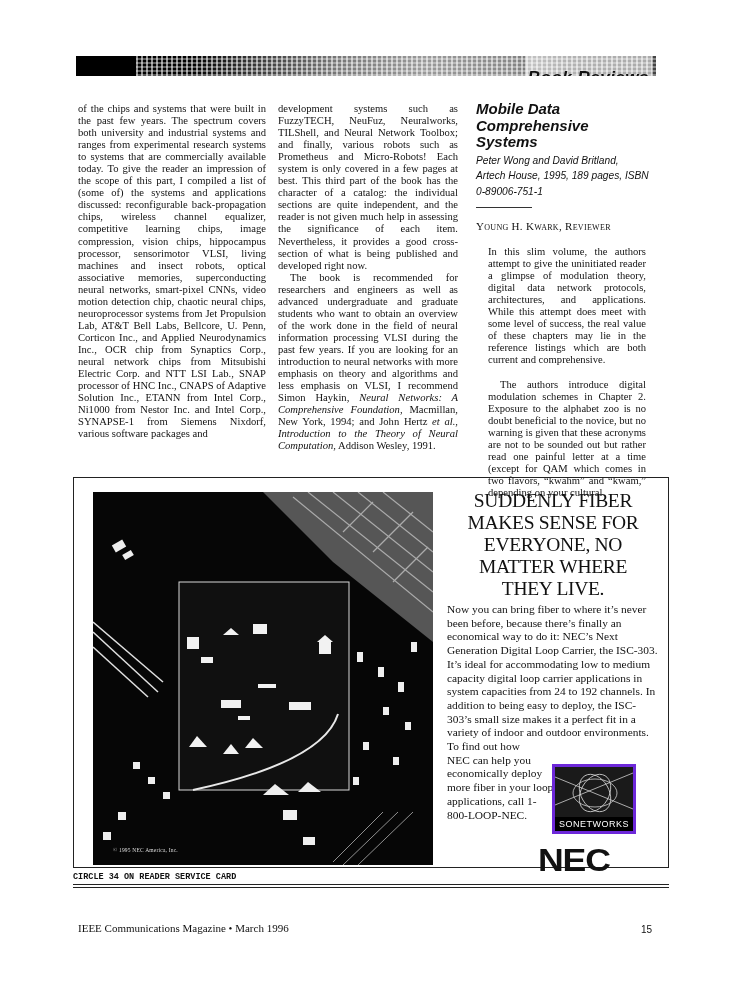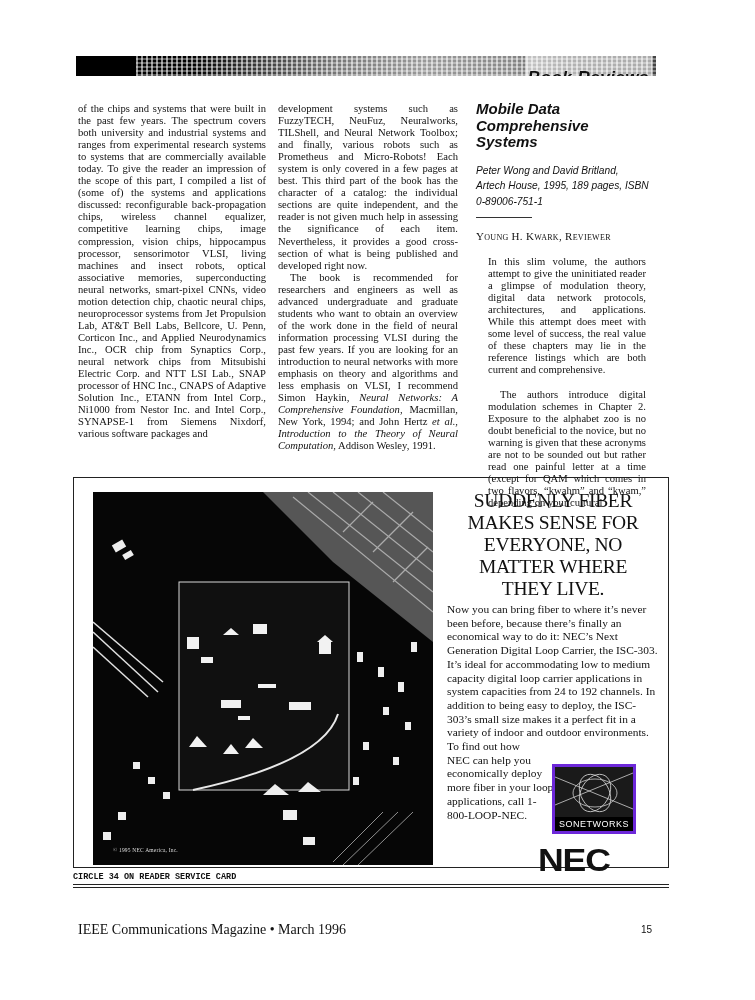--- a/index.html
+++ b/index.html
@@ -30,21 +30,21 @@
       font-size: 10.6px; line-height: 12.05px; text-align: justify; hyphens: manual; }
     .col p { margin: 0; }
     .col p.indent { text-indent: 12px; }
     .col-1 { left: 78px; width: 188px; }
     .col-2 { left: 278px; width: 180px; }
     .col-3 { left: 476px; width: 182px; top: 101px; }
 
     .book-title { font-family: "Liberation Sans", "DejaVu Sans", sans-serif; font-size: 15px;
       font-weight: bold; font-style: italic; line-height: 16.5px; margin: 0; text-align: left; }
     .book-meta { font-family: "Liberation Sans", "DejaVu Sans", sans-serif; font-size: 10.2px;
-      font-style: italic; line-height: 15.5px; margin: 12px 0 0 0; text-align: left; }
+      font-style: italic; line-height: 15.5px; margin: 2px 0 0 0; text-align: left; }
     .rule-short { width: 56px; height: 0; border-top: 1px solid #333; margin: 8px 0 10px 0; }
     .reviewer { font-variant: small-caps; font-size: 11px; letter-spacing: 0.3px; margin: 12px 0 14px 0; text-align: left; }
     .col-3 p.body { margin: 12px; }
 
     
     .ad-box { position: absolute; left: 73px; top: 477px; width: 596px; height: 391px;
       border: 1px solid #222; box-sizing: border-box; }
     .ad-photo { position: absolute; left: 93px; top: 492px; width: 340px; height: 373px;
       background: #050505; overflow: hidden; }
     .ad-photo svg { position: absolute; left: 0; top: 0; }
@@ -65,21 +65,21 @@
       font-family: "Liberation Sans", "DejaVu Sans", sans-serif; font-size: 9px; color: #fff; text-align: center;
       letter-spacing: 0.5px; background: #000; }
     .nec-logo { position: absolute; left: 538px; top: 846px; font-family: "Liberation Sans", "DejaVu Sans", sans-serif;
       font-weight: 900; font-size: 31px; letter-spacing: -1px; line-height: 30px; transform: scaleX(1.15); transform-origin: left top; }
 
     .circle-line { position: absolute; left: 73px; top: 870px; width: 596px; text-align: left;
       font-family: Liberation Mono, monospace; font-weight: bold; font-size: 8.5px; line-height: 14px; }
     .rule-double { position: absolute; left: 73px; top: 884px; width: 596px; height: 2px;
       border-top: 1px solid #222; border-bottom: 1px solid #222; }
 
-    .footer-left { position: absolute; left: 78px; top: 922px; font-family: "Liberation Serif", "DejaVu Serif", serif; font-size: 14px; }
+    .footer-left { position: absolute; left: 78px; top: 922px; font-family: "Liberation Serif", "DejaVu Serif", serif; font-size: 11px; }
     .footer-right { position: absolute; right: 103px; top: 924px; font-family: "Liberation Sans", "DejaVu Sans", sans-serif; font-size: 10px; font-weight: normal; }
   </style>
 </head>
 <body>
 
 <div class="header-bar">
   <div class="texture"></div>
   <div class="section-title">Book Reviews</div>
 </div>
 

